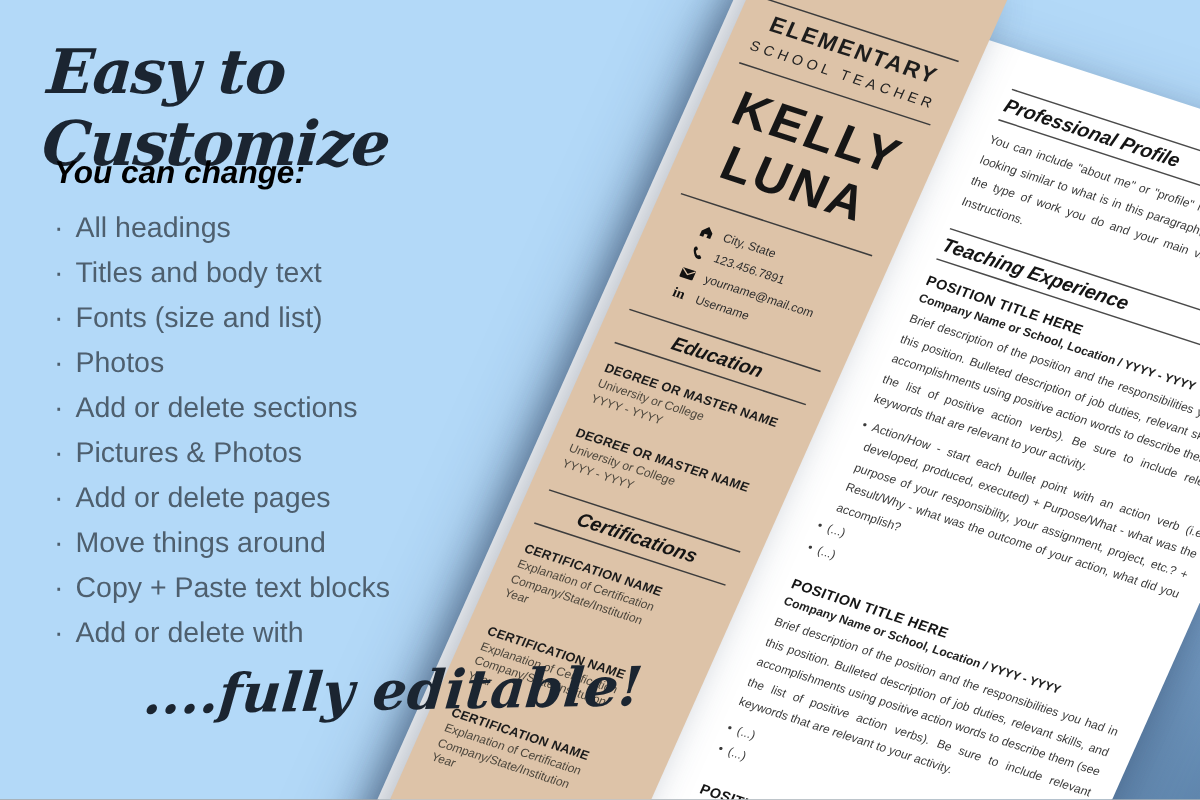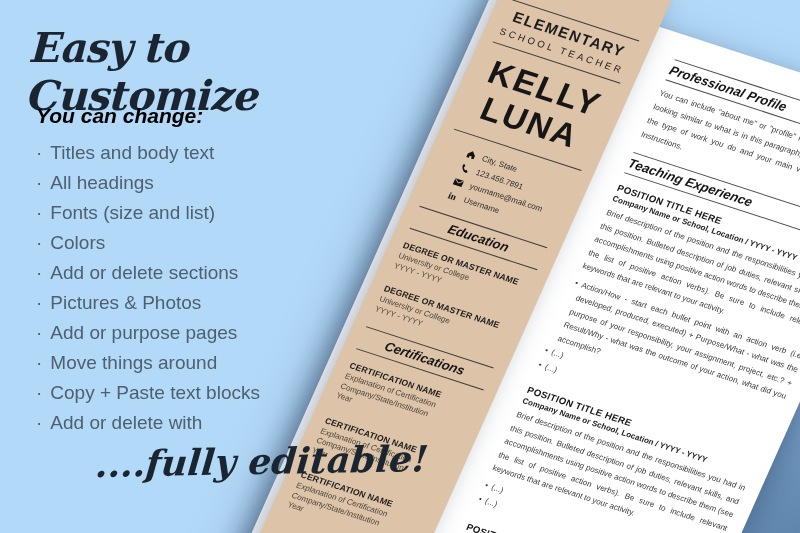--- a/index.html
+++ b/index.html
@@ -200,27 +200,27 @@
         <div class="e-line">Company/State/Institution</div>
         <div class="e-line">Year</div>
       </div>
     </div>
   </div>
 
   <div class="left-panel">
     <div class="promo-title">Easy to Customize</div>
     <div class="promo-sub">You can change:</div>
     <ul class="promo-list">
+      <li><span class="b">·</span><span>All headings</span></li>
       <li><span class="b">·</span><span>Titles and body text</span></li>
-      <li><span class="b">·</span><span>All headings</span></li>
       <li><span class="b">·</span><span>Fonts (size and list)</span></li>
-      <li><span class="b">·</span><span>Colors</span></li>
+      <li><span class="b">·</span><span>Photos</span></li>
       <li><span class="b">·</span><span>Add or delete sections</span></li>
       <li><span class="b">·</span><span>Pictures &amp; Photos</span></li>
-      <li><span class="b">·</span><span>Add or purpose pages</span></li>
+      <li><span class="b">·</span><span>Add or delete pages</span></li>
       <li><span class="b">·</span><span>Move things around</span></li>
       <li><span class="b">·</span><span>Copy + Paste text blocks</span></li>
       <li><span class="b">·</span><span>Add or delete with</span></li>
     </ul>
     <div class="promo-footer">....fully editable!</div>
   </div>
 
 </div>
 
 </body></html>

